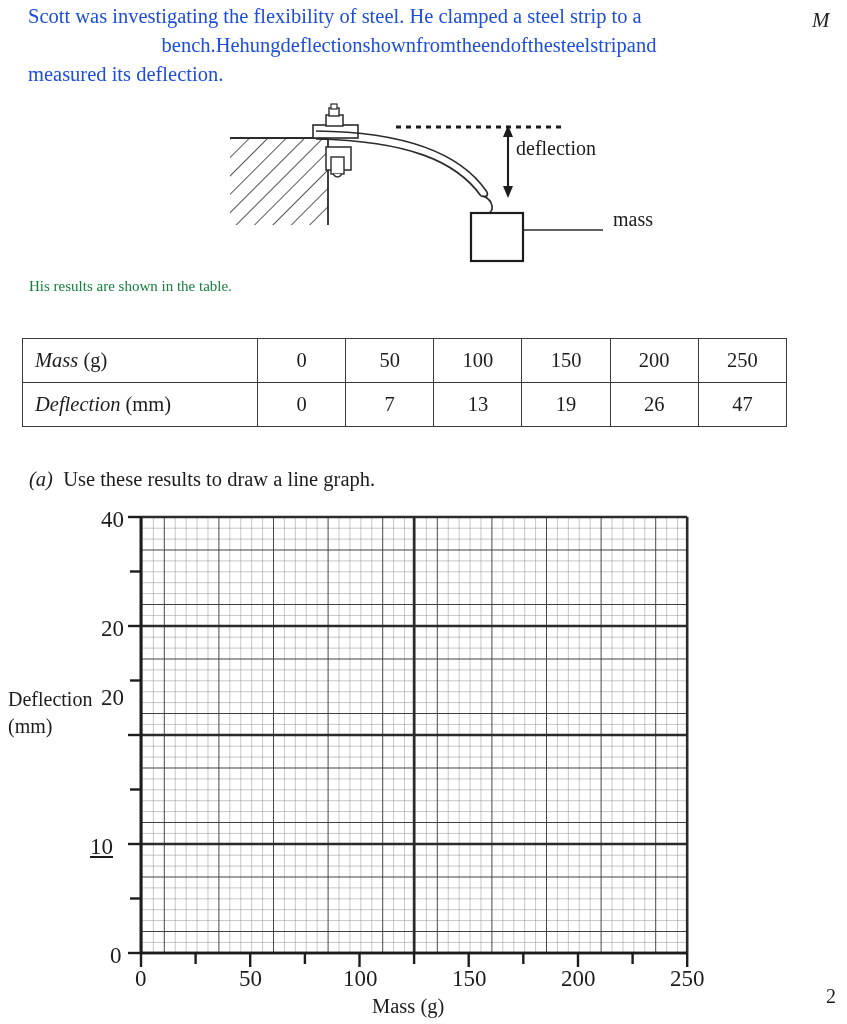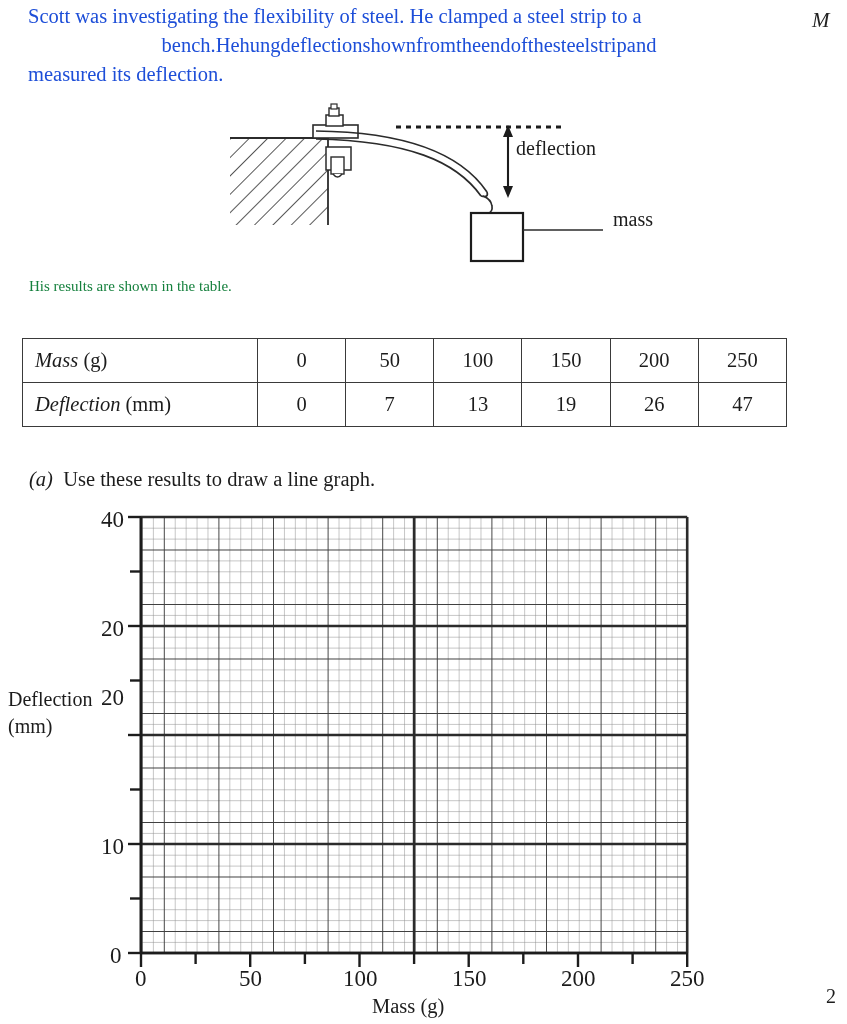--- a/index.html
+++ b/index.html
@@ -260,21 +260,21 @@
         <line x1="468.7" y1="458" x2="468.7" y2="472"></line>
         <line x1="523.3" y1="458" x2="523.3" y2="469"></line>
         <line x1="578.0" y1="458" x2="578.0" y2="472"></line>
         <line x1="632.6" y1="458" x2="632.6" y2="469"></line>
         <line x1="687.2" y1="458" x2="687.2" y2="472"></line>
       </g>
     </svg>
   </div>
 
   <div class="glabel" style="left:110px;top:943px;">0</div>
-  <div class="glabel" style="left:101px;top:834px;">10</div>
+  <div class="glabel" style="left:90px;top:834px;text-decoration:underline;">10</div>
   <div class="glabel" style="left:101px;top:685px;">20</div>
   <div class="glabel" style="left:101px;top:616px;">20</div>
   <div class="glabel" style="left:101px;top:507px;">40</div>
 
   <div class="glabel" style="left:135px;top:966px;">0</div>
   <div class="glabel" style="left:239px;top:966px;">50</div>
   <div class="glabel" style="left:343px;top:966px;">100</div>
   <div class="glabel" style="left:452px;top:966px;">150</div>
   <div class="glabel" style="left:561px;top:966px;">200</div>
   <div class="glabel" style="left:670px;top:966px;">250</div>

